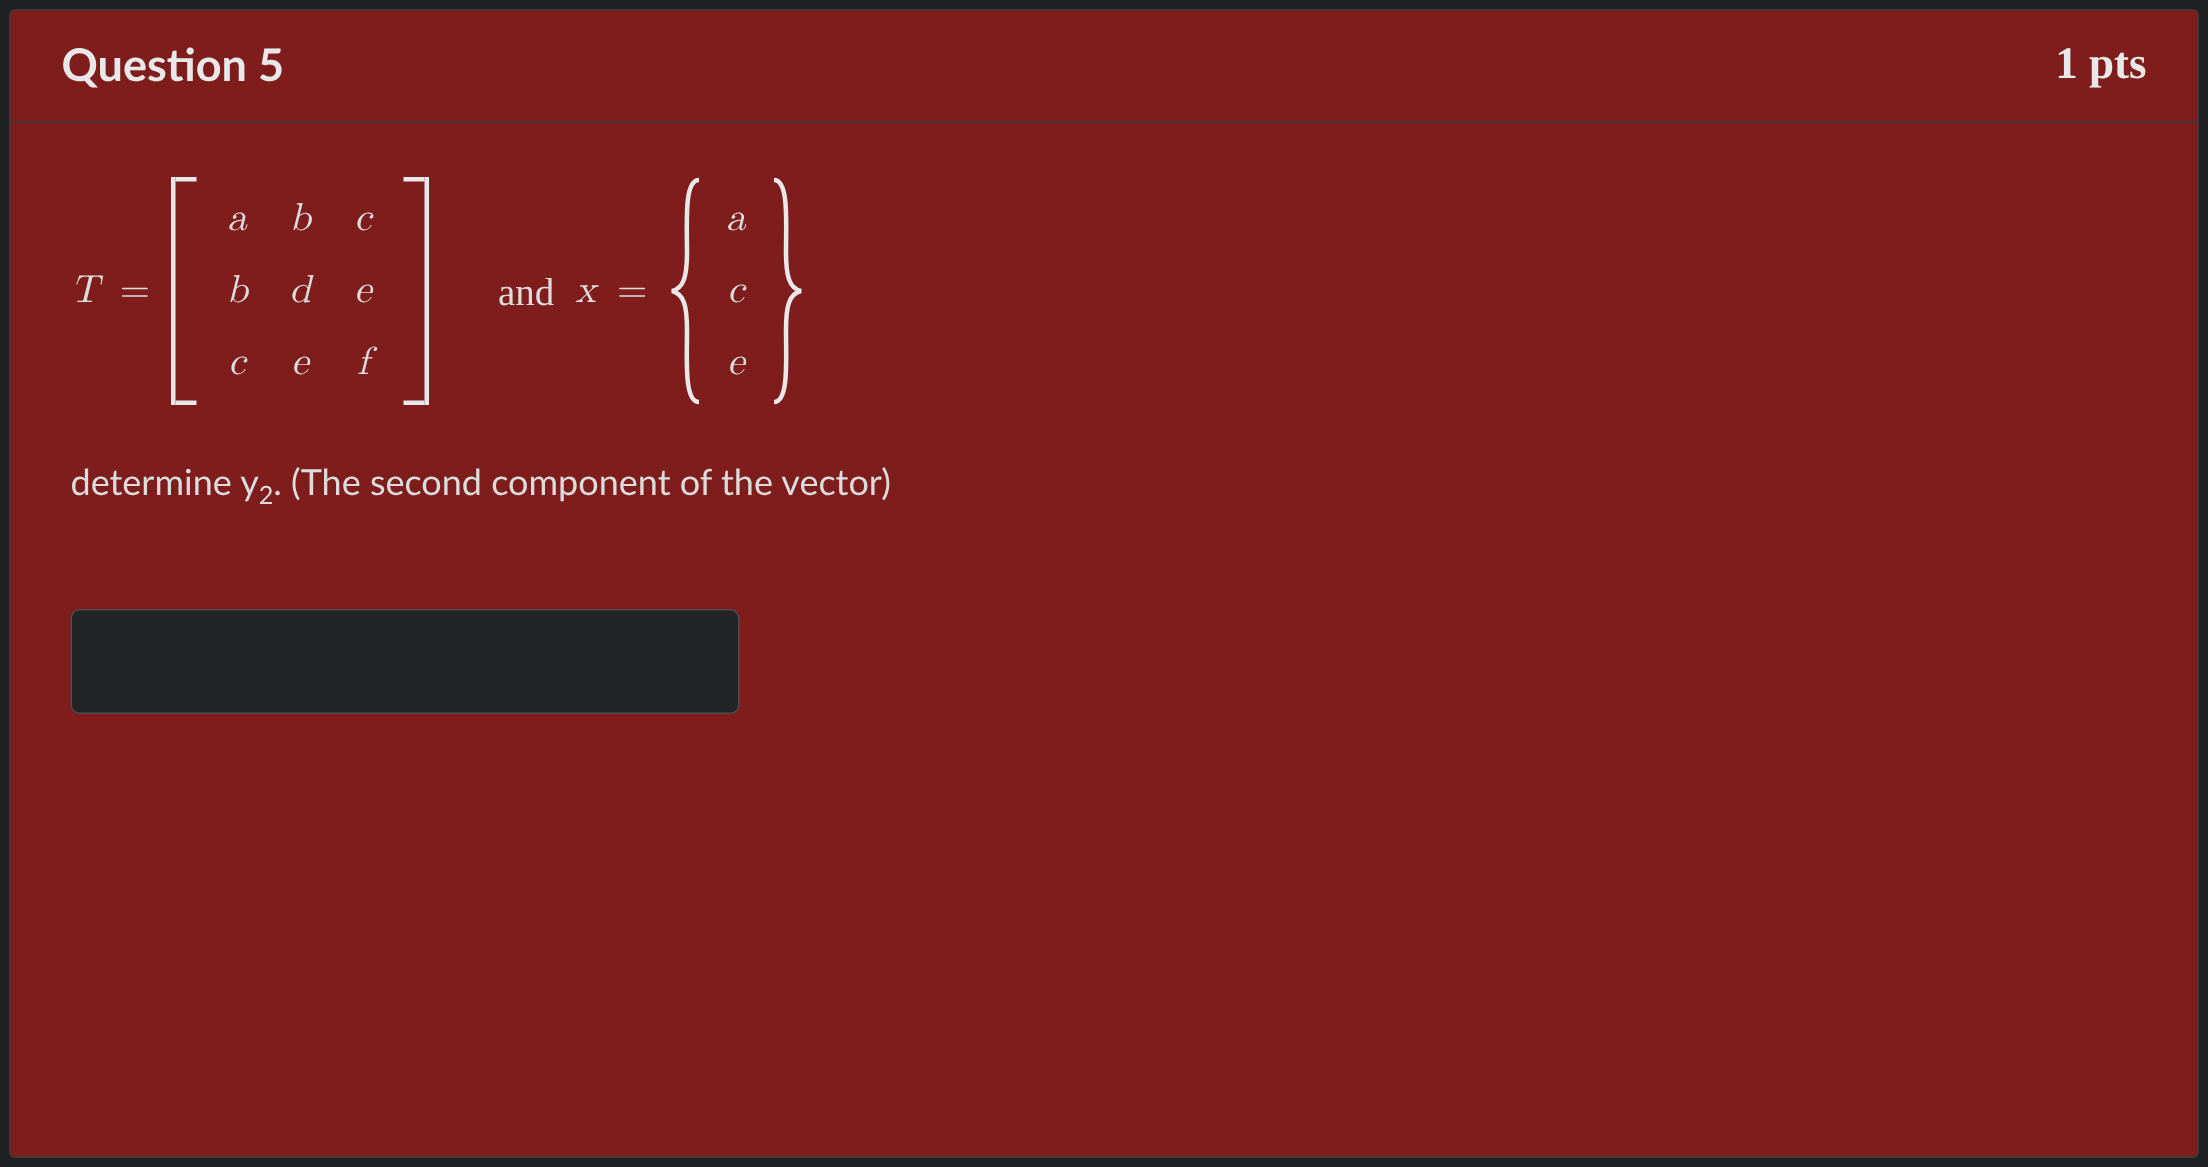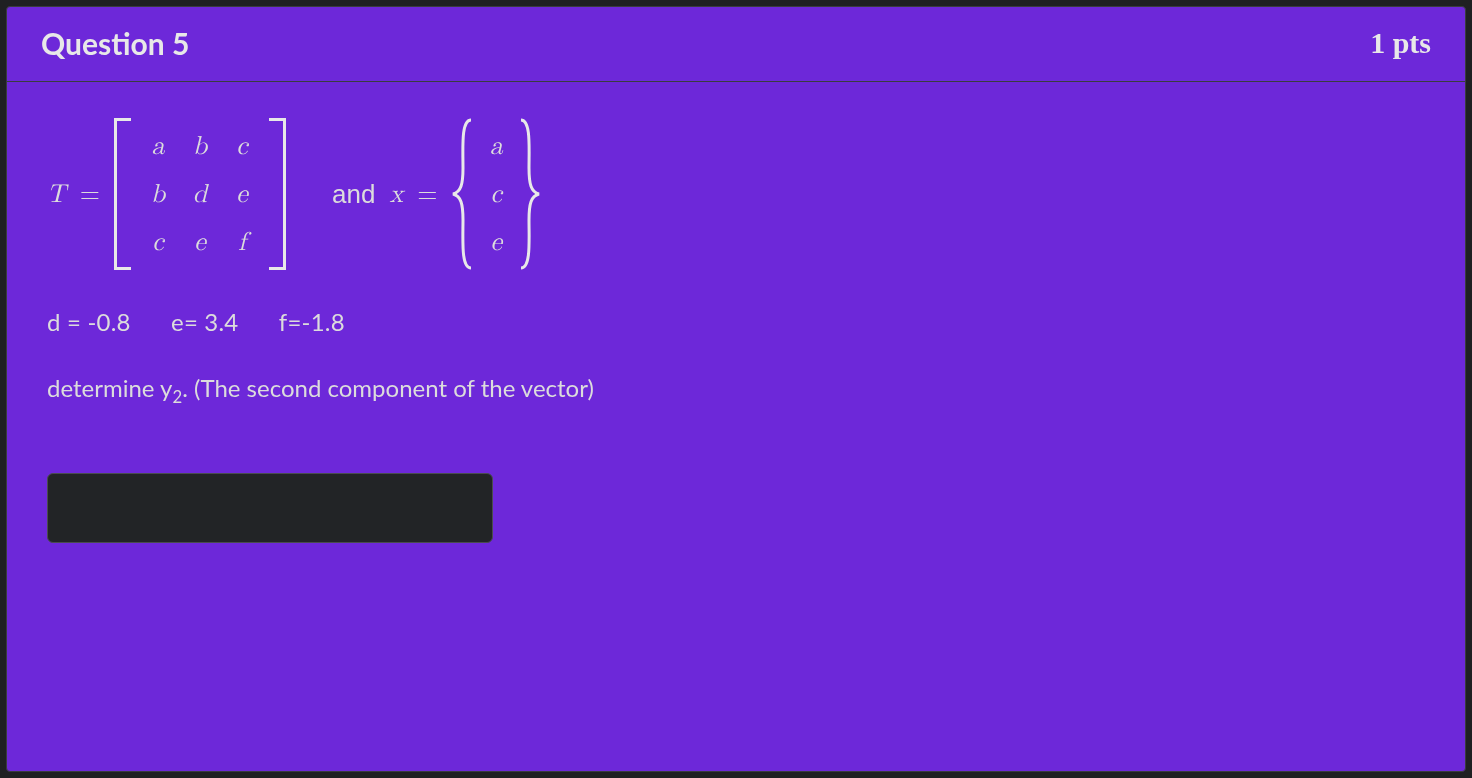--- a/index.html
+++ b/index.html
@@ -10,21 +10,21 @@
     background: #1f2022;
     color: #e8e8e8;
     font-family: "Lato", "Helvetica Neue", Arial, sans-serif;
     overflow: hidden;
   }
 
   .question-card {
     margin: 6px 6px 0 6px;
     border: 1px solid #3a3c3f;
     border-radius: 4px;
-    background: #6d28d9;
+    background: #7f1d1d;
     box-sizing: border-box;
     height: 766px;
     overflow: hidden;
   }
 
   .question-header {
     display: flex;
     justify-content: space-between;
     align-items: center;
     padding: 18px 34px 20px 34px;
@@ -172,21 +172,21 @@
           <span>d</span>
           <span>e</span>
           <span>c</span>
           <span>e</span>
           <span>f</span>
         </div>
         <div class="matrix-bracket right"></div>
       </div>
 
       <span style="width:18px"></span>
-      <span class="upright" style="font-family:Liberation Sans, sans-serif; font-style:normal;">and</span>
+      <span class="upright" style="font-family:Liberation Serif, serif; font-style:normal;">and</span>
       <span>x</span>
       <span class="upright">=</span>
 
       <div class="vector-wrap">
         <div class="brace">
           <svg viewBox="0 0 26 152" preserveAspectRatio="none">
             <path d="M20 2 C10 2 12 30 12 50 C12 66 10 74 2 76 C10 78 12 86 12 102 C12 122 10 150 20 150" fill="none" stroke="#e8e8e8" stroke-width="3"></path>
           </svg>
         </div>
         <div class="vector-col">
@@ -196,25 +196,20 @@
         </div>
         <div class="brace">
           <svg viewBox="0 0 26 152" preserveAspectRatio="none">
             <path d="M6 2 C16 2 14 30 14 50 C14 66 16 74 24 76 C16 78 14 86 14 102 C14 122 16 150 6 150" fill="none" stroke="#e8e8e8" stroke-width="3"></path>
           </svg>
         </div>
       </div>
     </div>
 
 
-    <div class="values-row">
-      <span>d = -0.8</span>
-      <span>e= 3.4</span>
-      <span>f=-1.8</span>
-    </div>
 
 
     <div class="line">
       <span> determine y</span><span class="sub">2</span><span>. (The second component of the vector)</span>
     </div>
 
     <input type="text" class="answer-input" placeholder="" style="">
   </div>
 
 </div>

